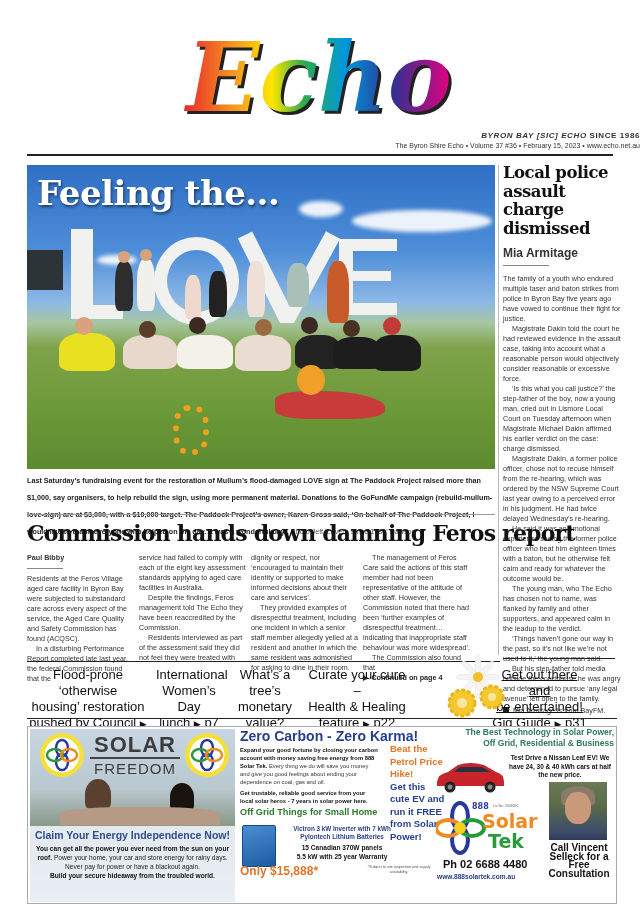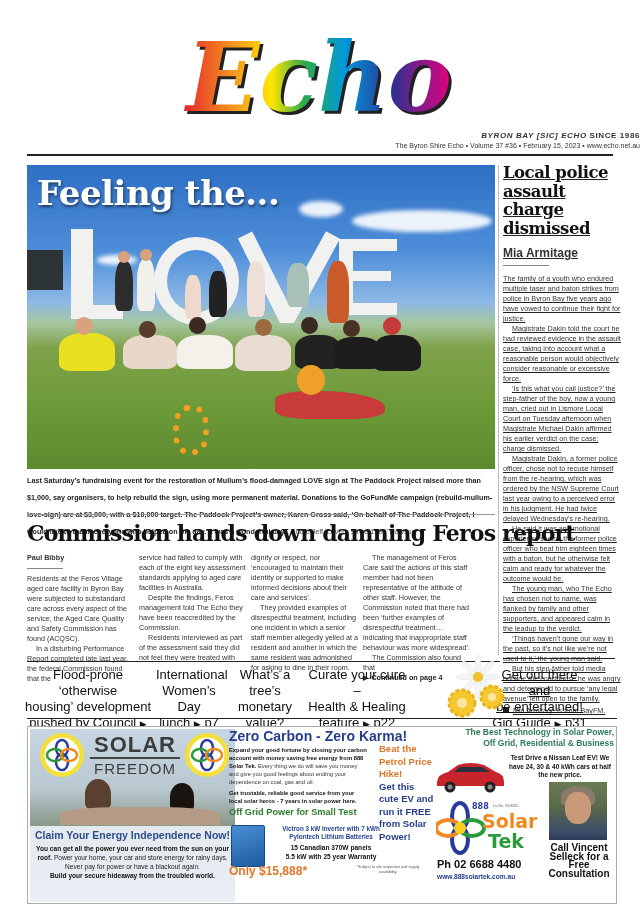--- a/index.html
+++ b/index.html
@@ -24,21 +24,21 @@
   .person { position: absolute; border-radius: 40% 40% 20% 20%; }
   .head { position: absolute; border-radius: 50%; background: #d9a27d; }
   .flower-o { position: absolute; left: 146px; top: 240px; width: 36px; height: 50px; border: 6px dotted #f0a020; border-radius: 40%; }
 
   .caption { position: absolute; left: 27px; top: 472px; width: 468px; font-size: 7.2px; line-height: 17px; color: #222; font-weight: bold; }
   .caption .credit { font-weight: normal; color: #555; }
   .caption-rule { position: absolute; left: 27px; top: 514px; width: 468px; height: 1px; background: #999; }
 
   
   .vrule { position: absolute; left: 498px; top: 165px; width: 1px; height: 490px; background: #bbb; }
-  .side { position: absolute; left: 503px; top: 164px; width: 118px; text-decoration: underline; }
+  .side { position: absolute; left: 503px; top: 164px; width: 118px; }
   .side-head { font-family: "DejaVu Serif", serif; font-size: 16.5px; line-height: 18.5px; color: #111; font-weight: bold; letter-spacing: -0.5px; }
   .byline { font-size: 12px; font-weight: bold; color: #333; margin-top: 8px; padding-bottom: 5px; border-bottom: 1px solid #888; width: 46px; white-space: nowrap; }
   .body-text { font-size: 7.2px; line-height: 10px; color: #333; }
   .body-text p { text-indent: 0; }
   .body-text p.ind { text-indent: 9px; }
   .side .body-text { margin-top: 8px; }
   .side-end { margin-top: 2px; font-size: 7.2px; color: #333; }
   .side-end .sq { display: inline-block; width: 6px; height: 6px; background: #222; margin-right: 4px; vertical-align: 0; }
   .side-rule { position: absolute; left: 503px; top: 658px; width: 112px; height: 1px; background: #222; }
 
@@ -65,21 +65,21 @@
               background: linear-gradient(180deg, #c8d6e3 0%, #b9c7cf 35%, #8a9a8a 55%, #a8b7c4 75%, #cfd9e2 100%); }
   .ad-solar .brand { position: absolute; left: 60px; top: 4px; width: 90px; text-align: center; color: #3c3c3c; }
   .ad-solar .brand .b1 { font-size: 22px; font-weight: bold; letter-spacing: 1px; line-height: 24px; border-bottom: 2px solid #444; }
   .ad-solar .brand .b2 { font-size: 15px; letter-spacing: 1px; line-height: 18px; margin-top: 1px; }
   .sunlogo { position: absolute; width: 44px; height: 44px; border-radius: 50%; background: radial-gradient(circle, #fff 55%, #f3e03a 57%); }
   .ad-solar .claim { position: absolute; left: 0; right: 0; top: 97px; background: rgba(235,240,245,0.92); padding: 3px 4px; text-align: center; height: 76px; }
   .ad-solar .claim h3 { font-size: 10.5px; color: #2c4d8e; font-weight: bold; line-height: 13px; }
   .ad-solar .claim p { font-size: 6.6px; line-height: 9px; color: #222; margin-top: 2px; }
   .ad-solar .claim b { color: #111; }
 
-  .ad-mid { position: absolute; left: 201px; top: 0; width: 200px; height: 176px; }
+  .ad-mid { position: absolute; left: 212px; top: 0; width: 200px; height: 176px; }
   .ad-mid h2 { font-size: 14px; color: #263e8c; font-weight: bold; line-height: 18px; white-space: nowrap; }
   .ad-mid .txt { width: 138px; font-size: 5.8px; line-height: 8px; color: #333; margin-top: 1px; }
   .ad-mid .txt b { color: #111; }
   .ad-mid .offgrid { font-size: 9.2px; color: #2d7a2d; font-weight: bold; white-space: nowrap; margin-top: 2px; }
   .ad-mid .victron { position: absolute; left: 52px; top: 98px; width: 100px; text-align: center; font-size: 6.3px; line-height: 8px; color: #263e8c; font-weight: bold; }
   .ad-mid .panels { position: absolute; left: 40px; top: 117px; width: 124px; text-align: center; font-size: 6.6px; line-height: 8.5px; color: #111; font-weight: bold; }
   .ad-mid .inverter { position: absolute; left: 2px; top: 98px; width: 34px; height: 42px; background: linear-gradient(160deg, #4a8fd4, #1d5aa0); border-radius: 2px; border: 1px solid #164a85; }
   .ad-mid .price { position: absolute; left: 0; top: 137px; font-size: 12px; font-weight: bold; color: #e0762a; white-space: nowrap; }
   .ad-mid .fine { position: absolute; left: 118px; top: 138px; font-size: 3.8px; line-height: 5px; color: #555; text-align: center; }
   .ad-mid .petrol { position: absolute; left: 150px; top: 16px; width: 55px; font-size: 9.5px; line-height: 12.5px; font-weight: bold; }
@@ -89,21 +89,21 @@
   .ad-right { position: absolute; left: 403px; top: 0; width: 185px; height: 176px; }
   .ad-right .top { text-align: right; font-size: 8.5px; line-height: 11px; font-weight: bold; color: #2d7a56; padding-right: 2px; }
   .ad-right .testdrive { position: absolute; left: 75px; top: 27px; width: 108px; text-align: center; font-size: 6.5px; line-height: 8.5px; color: #111; font-weight: bold; }
   .car { position: absolute; left: 3px; top: 33px; width: 72px; height: 34px; }
   .tek-logo { position: absolute; left: 5px; top: 73px; width: 110px; height: 55px; }
   .lic { position: absolute; left: 62px; top: 77px; font-size: 3.5px; color: #666; }
   .portrait { position: absolute; left: 118px; top: 55px; width: 58px; height: 58px; background: linear-gradient(180deg, #6a7a55 0%, #5a6b48 40%, #3d4d6a 85%, #2d3a55 100%); overflow: hidden; }
   .portrait .face { position: absolute; left: 16px; top: 10px; width: 26px; height: 32px; border-radius: 45%; background: #c99a7a; }
   .portrait .hair { position: absolute; left: 12px; top: 4px; width: 34px; height: 20px; border-radius: 50% 50% 20% 20%; background: #8a7a6a; }
   .call { position: absolute; left: 113px; top: 117px; width: 70px; text-align: center; font-size: 10px; line-height: 8.5px; font-weight: bold; color: #111; }
-  .phone { position: absolute; left: 6px; top: 131px; font-size: 11px; font-weight: bold; color: #111; white-space: nowrap; }
+  .phone { position: absolute; left: 12px; top: 131px; font-size: 11px; font-weight: bold; color: #111; white-space: nowrap; }
   .url { position: absolute; left: 6px; top: 146px; font-size: 6.6px; font-weight: bold; color: #263e8c; white-space: nowrap; }
 </style>
 </head>
 <body>
 
 <header class="masthead">
   <div class="logo">
     <svg width="300" height="96" viewBox="0 0 300 96">
       <defs>
         <linearGradient id="rainbow" x1="0" y1="0" x2="1" y2="0">
@@ -211,21 +211,21 @@
     <p class="ind">The management of Feros Care said the actions of this staff member had not been representative of the attitude of other staff. However, the Commission noted that there had been ‘further examples of disrespectful treatment… indicating that inappropriate staff behaviour was more widespread’.</p>
     <p class="ind">The Commission also found that</p>
     <div class="continued"><span class="tri">▶</span><span>Continued on page 4</span></div>
   </div>
 </article>
 
 <div class="teaser-rule-top"></div>
 <nav class="teasers">
   <div class="teaser" style="left:0;width:132px;">
     <div>Flood-prone ‘otherwise</div>
-    <div>housing’ development</div>
+    <div>housing’ restoration</div>
     <div><span>pushed by Council</span> <span class="tri">▶</span> <span>p4</span></div>
   </div>
   <div class="teaser" style="left:134px;width:66px;">
     <div>International</div>
     <div>Women’s Day</div>
     <div><span>lunch</span> <span class="tri">▶</span> <span>p7</span></div>
   </div>
   <div class="teaser" style="left:203px;width:80px;">
     <div>What’s a tree’s</div>
     <div>monetary value?</div>
@@ -299,21 +299,21 @@
     <div class="claim">
       <h3>Claim Your Energy Independence Now!</h3>
       <p><b>You can get all the power you ever need from the sun on your roof.</b><span> Power your home, your car and store energy for rainy days. Never pay for power or have a blackout again.</span><br><b>Build your secure hideaway from the troubled world.</b></p>
     </div>
   </div>
 
   <div class="ad-mid">
     <h2>Zero Carbon - Zero Karma!</h2>
     <div class="txt"><b>Expand your good fortune by closing your carbon account with money saving free energy from 888 Solar Tek.</b><span> Every thing we do will save you money and give you good feelings about ending your dependence on coal, gas and oil.</span></div>
     <div class="txt" style="margin-top:3px;"><b>Get trustable, reliable good service from your local solar heros - 7 years in solar power here.</b></div>
-    <div class="offgrid">Off Grid Power for Small Test</div>
+    <div class="offgrid">Off Grid Things for Small Home</div>
     <div class="inverter"></div>
     <div class="victron">Victron 3 kW Inverter with 7 kWh Pylontech Lithium Batteries</div>
     <div class="panels">
         <div>15 Canadian 370W panels</div>
         <div>5.5 kW with 25 year Warranty</div>
       </div>
     <div class="price">Only $15,888*</div>
     <div class="fine">*Subject to site inspection and supply availability.</div>
     <div class="petrol">
         <div class="o">Beat the Petrol Price Hike!</div>

